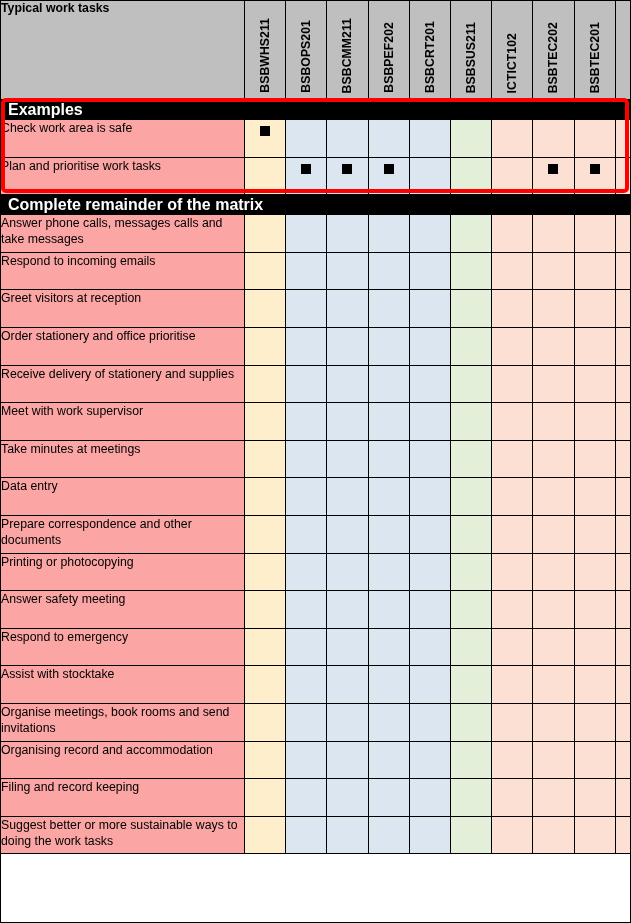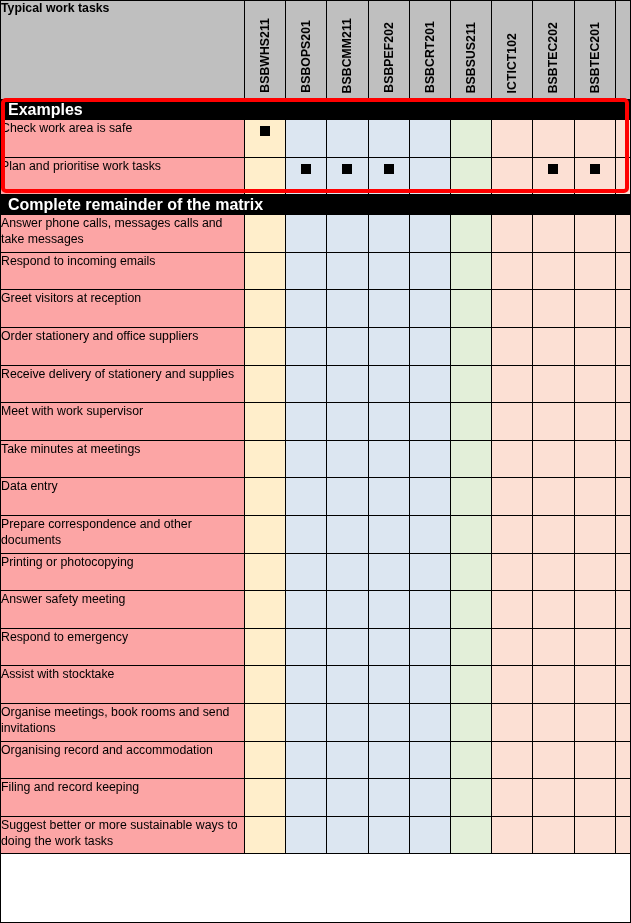--- a/index.html
+++ b/index.html
@@ -270,21 +270,21 @@
           <td class="mark-cell c-blue"></td>
           <td class="mark-cell c-blue"></td>
           <td class="mark-cell c-blue"></td>
           <td class="mark-cell c-green"></td>
           <td class="mark-cell c-pink"></td>
           <td class="mark-cell c-pink"></td>
           <td class="mark-cell c-pink"></td>
           <td class="mark-cell c-pink"></td>
         </tr>
         <tr class="task-row">
-          <td class="task-cell">Order stationery and office suppliers</td>
+          <td class="task-cell">Order stationery and office prioritise</td>
           <td class="mark-cell c-yellow"></td>
           <td class="mark-cell c-blue"></td>
           <td class="mark-cell c-blue"></td>
           <td class="mark-cell c-blue"></td>
           <td class="mark-cell c-blue"></td>
           <td class="mark-cell c-green"></td>
           <td class="mark-cell c-pink"></td>
           <td class="mark-cell c-pink"></td>
           <td class="mark-cell c-pink"></td>
           <td class="mark-cell c-pink"></td>

